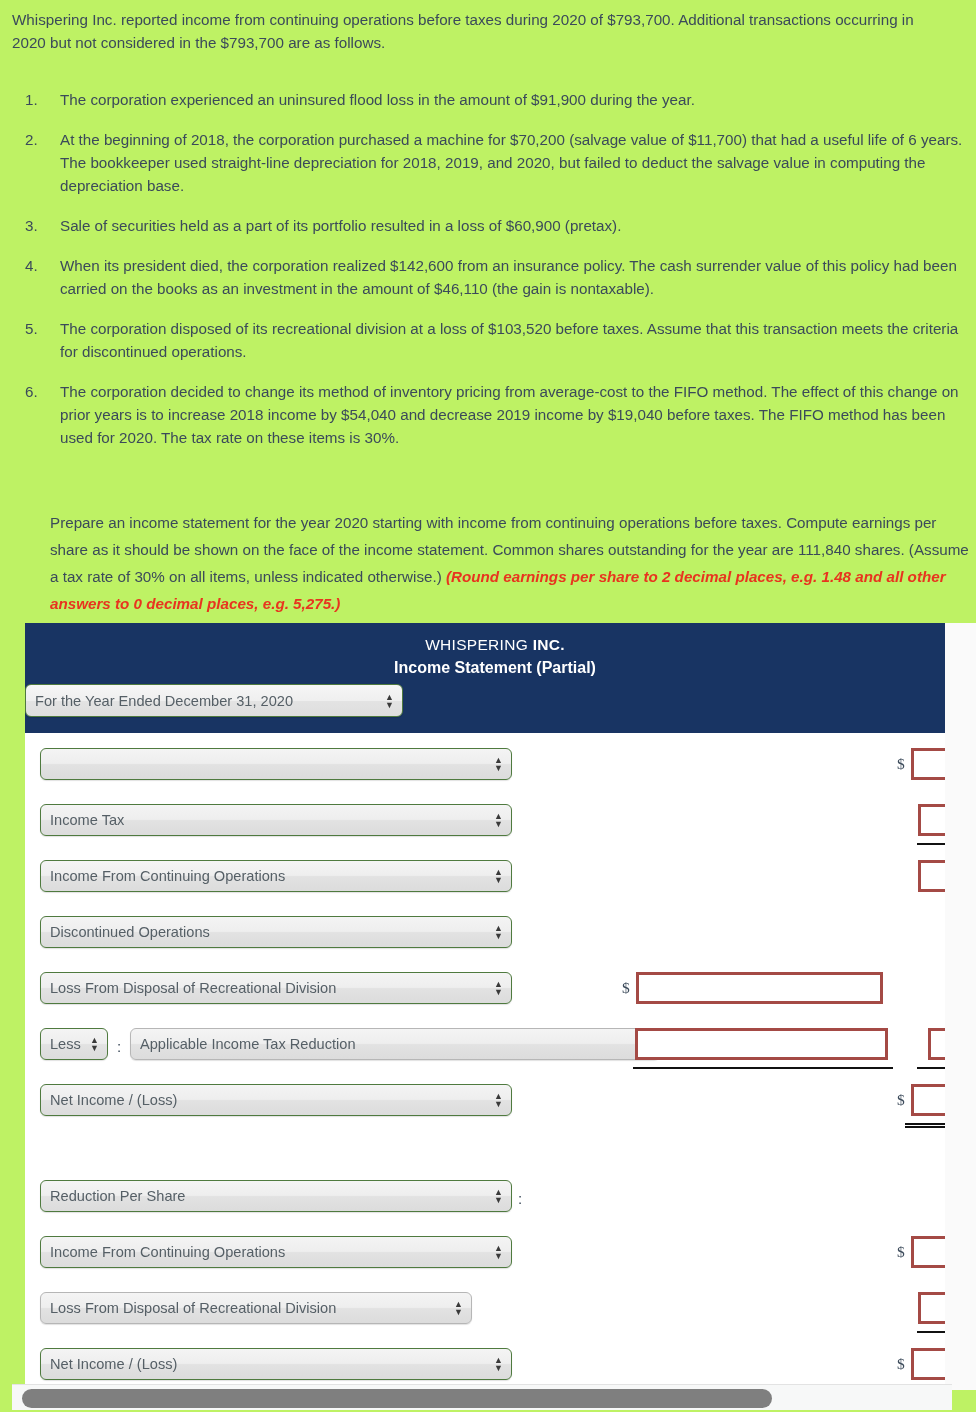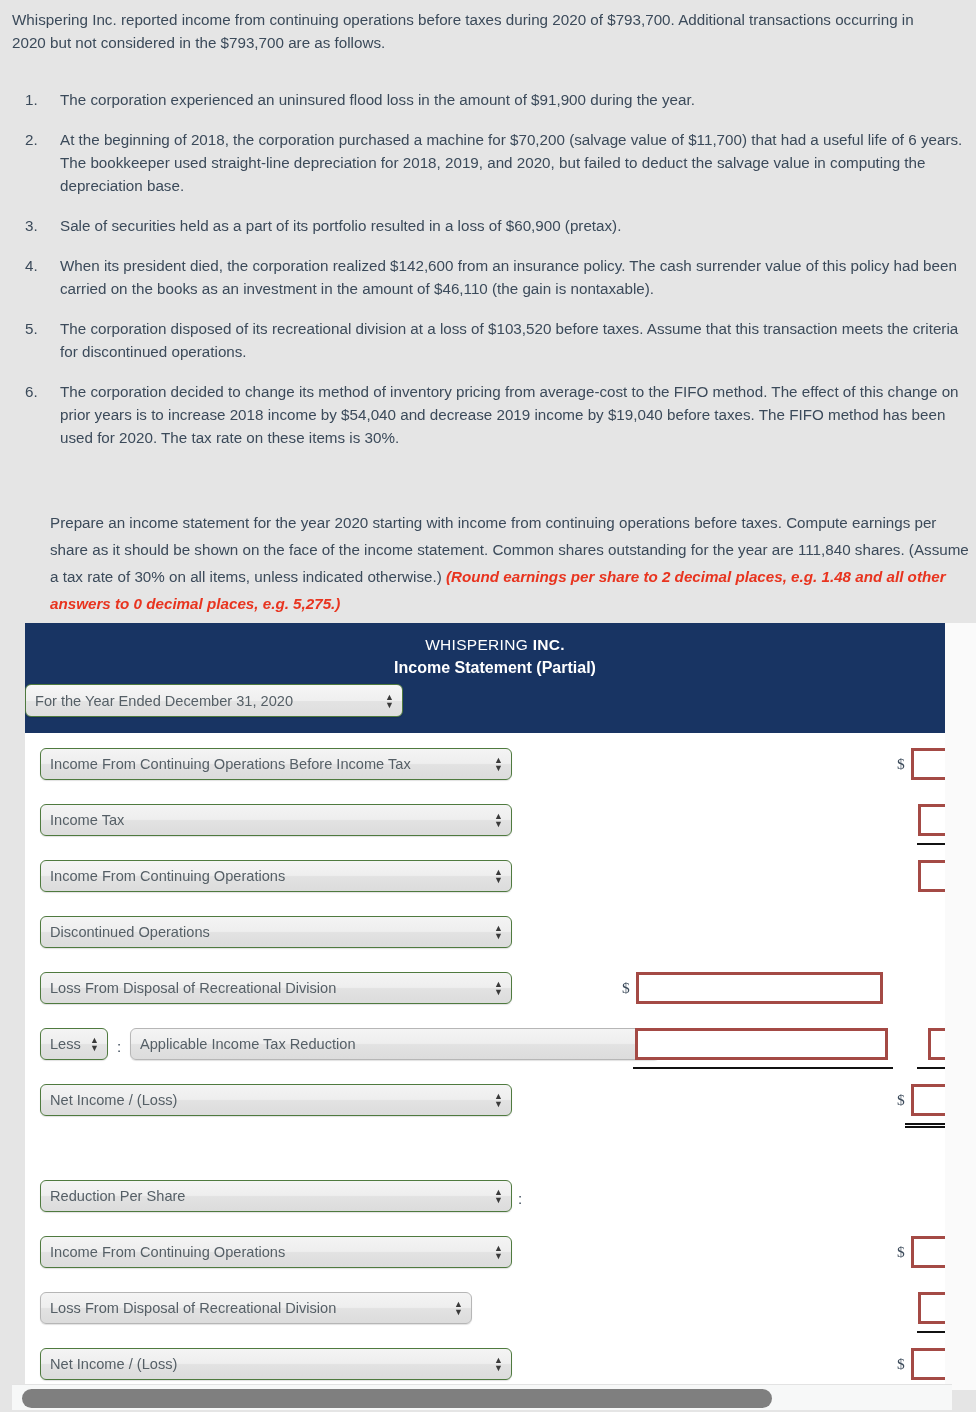--- a/index.html
+++ b/index.html
@@ -6,21 +6,21 @@
   html, body {
     margin: 0; padding: 0;
     width: 976px; height: 1412px;
     background: #ffffff;
     font-family: "Liberation Sans", sans-serif;
     overflow: hidden;
   }
   .page {
     position: relative;
     width: 976px; height: 1412px;
-    background: #e5e5e5;
+    background: #bef264;
   }
 
   
   .intro {
     position: absolute;
     left: 12px; top: 8px; width: 930px;
     font-size: 15.2px;
     line-height: 23px;
     color: #3b4a5a;
   }
@@ -270,21 +270,20 @@
           </span>
         </div>
       </div>
     </div>
 
     <div class="body">
 
       <div class="row" style="top:10px">
         <div class="selholder">
           <div class="sel sel-row">
-            <span class="label">Income From Continuing Operations Before Income Tax</span>
             <span class="arrows">
               <i>▲</i>
               <i>▼</i>
             </span>
           </div>
         </div>
         <div class="money" style="left:872px">
           <span class="dollar">$</span>
           <input class="inputbox in-right" value="" style="">
         </div>

